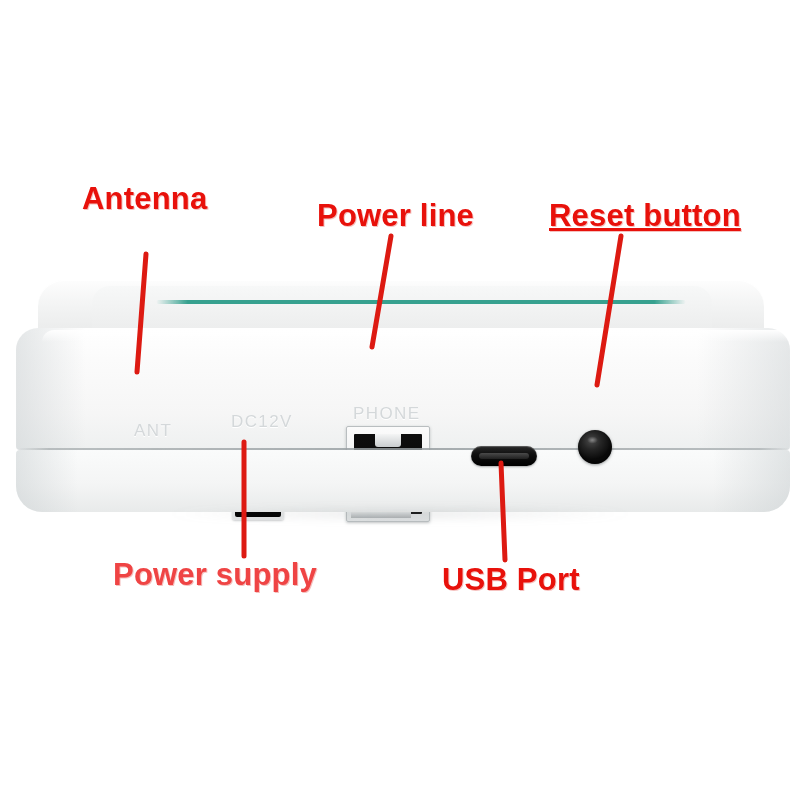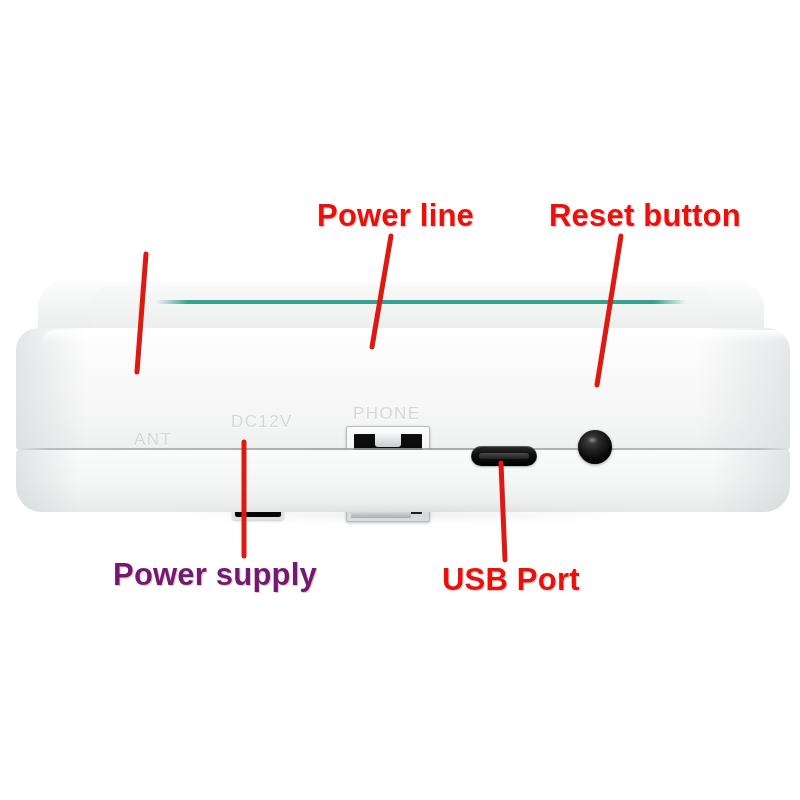--- a/index.html
+++ b/index.html
@@ -151,21 +151,21 @@
   .port-label {
     position: absolute;
     color: #d4d8da;
     font-size: 17px;
     font-weight: 400;
     letter-spacing: 1.4px;
     font-family: "Liberation Sans", sans-serif;
     white-space: nowrap;
     text-shadow: 0 1px 0 #ffffff;
   }
-  #lbl-ant   { left: 118px; top: 102px; }
+  #lbl-ant   { left: 118px; top: 93px; }
   #lbl-dc    { left: 215px; top: 84px; }
   #lbl-phone { left: 337px; top:  76px; }
   #lbl-usb   { left: 484px; top: 148px; }
   #lbl-rst   { left: 579px; top: 122px; }
 
   
   .ant-conn {
     position: absolute;
     left: 110px;
     top: 120px;
@@ -341,21 +341,21 @@
     font-size: 31px;
     line-height: 1.08;
     letter-spacing: .2px;
     white-space: nowrap;
     text-shadow: 1px 1px 0 rgba(220,30,20,.28);
   }
   .callout.two-line { line-height: 1.12; }
 
   #co-antenna { left:  82px; top: 182px; }
   #co-phone   { left: 317px; top: 199px; }
-  #co-reset   { left: 549px; top: 199px; }
+  #co-reset   { left: 549px; top: 199px; text-decoration: underline; }
   #co-power   { left: 113px; top: 558px; }
   #co-usb     { left: 442px; top: 563px; }
 
   #leaders {
     position: absolute;
     left: 0; top: 0;
     width: 800px; height: 800px;
     pointer-events: none;
   }
 </style>
@@ -420,31 +420,32 @@
 
   <svg id="leaders" viewBox="0 0 800 800">
     <line x1="146" y1="254" x2="137" y2="372" stroke="#dd1a12" stroke-width="5" stroke-linecap="round"></line>
     <line x1="391" y1="236" x2="372" y2="347" stroke="#dd1a12" stroke-width="5" stroke-linecap="round"></line>
     <line x1="621" y1="236" x2="597" y2="385" stroke="#dd1a12" stroke-width="5" stroke-linecap="round"></line>
     <line x1="244" y1="556" x2="244" y2="442" stroke="#dd1a12" stroke-width="5" stroke-linecap="round"></line>
     <line x1="505" y1="560" x2="501" y2="463" stroke="#dd1a12" stroke-width="5" stroke-linecap="round"></line>
   </svg>
 
   <div class="callout two-line" id="co-antenna" style="color: rgb(232, 17, 11);">
+    <div>Antenna</div>
   </div>
 
   <div class="callout" id="co-phone" style="color: rgb(232, 17, 11);">
     <div>Power line</div>
   </div>
 
   <div class="callout" id="co-reset" style="color: rgb(232, 17, 11);">
     <div>Reset button</div>
   </div>
 
-  <div class="callout" id="co-power" style="color: #701a75;">
+  <div class="callout" id="co-power" style="color: #ef4444;">
     <div>Power supply</div>
   </div>
 
   <div class="callout" id="co-usb" style="color: rgb(232, 17, 11);">
     <div>USB Port</div>
   </div>
 
 </div>
 
 </body></html>

